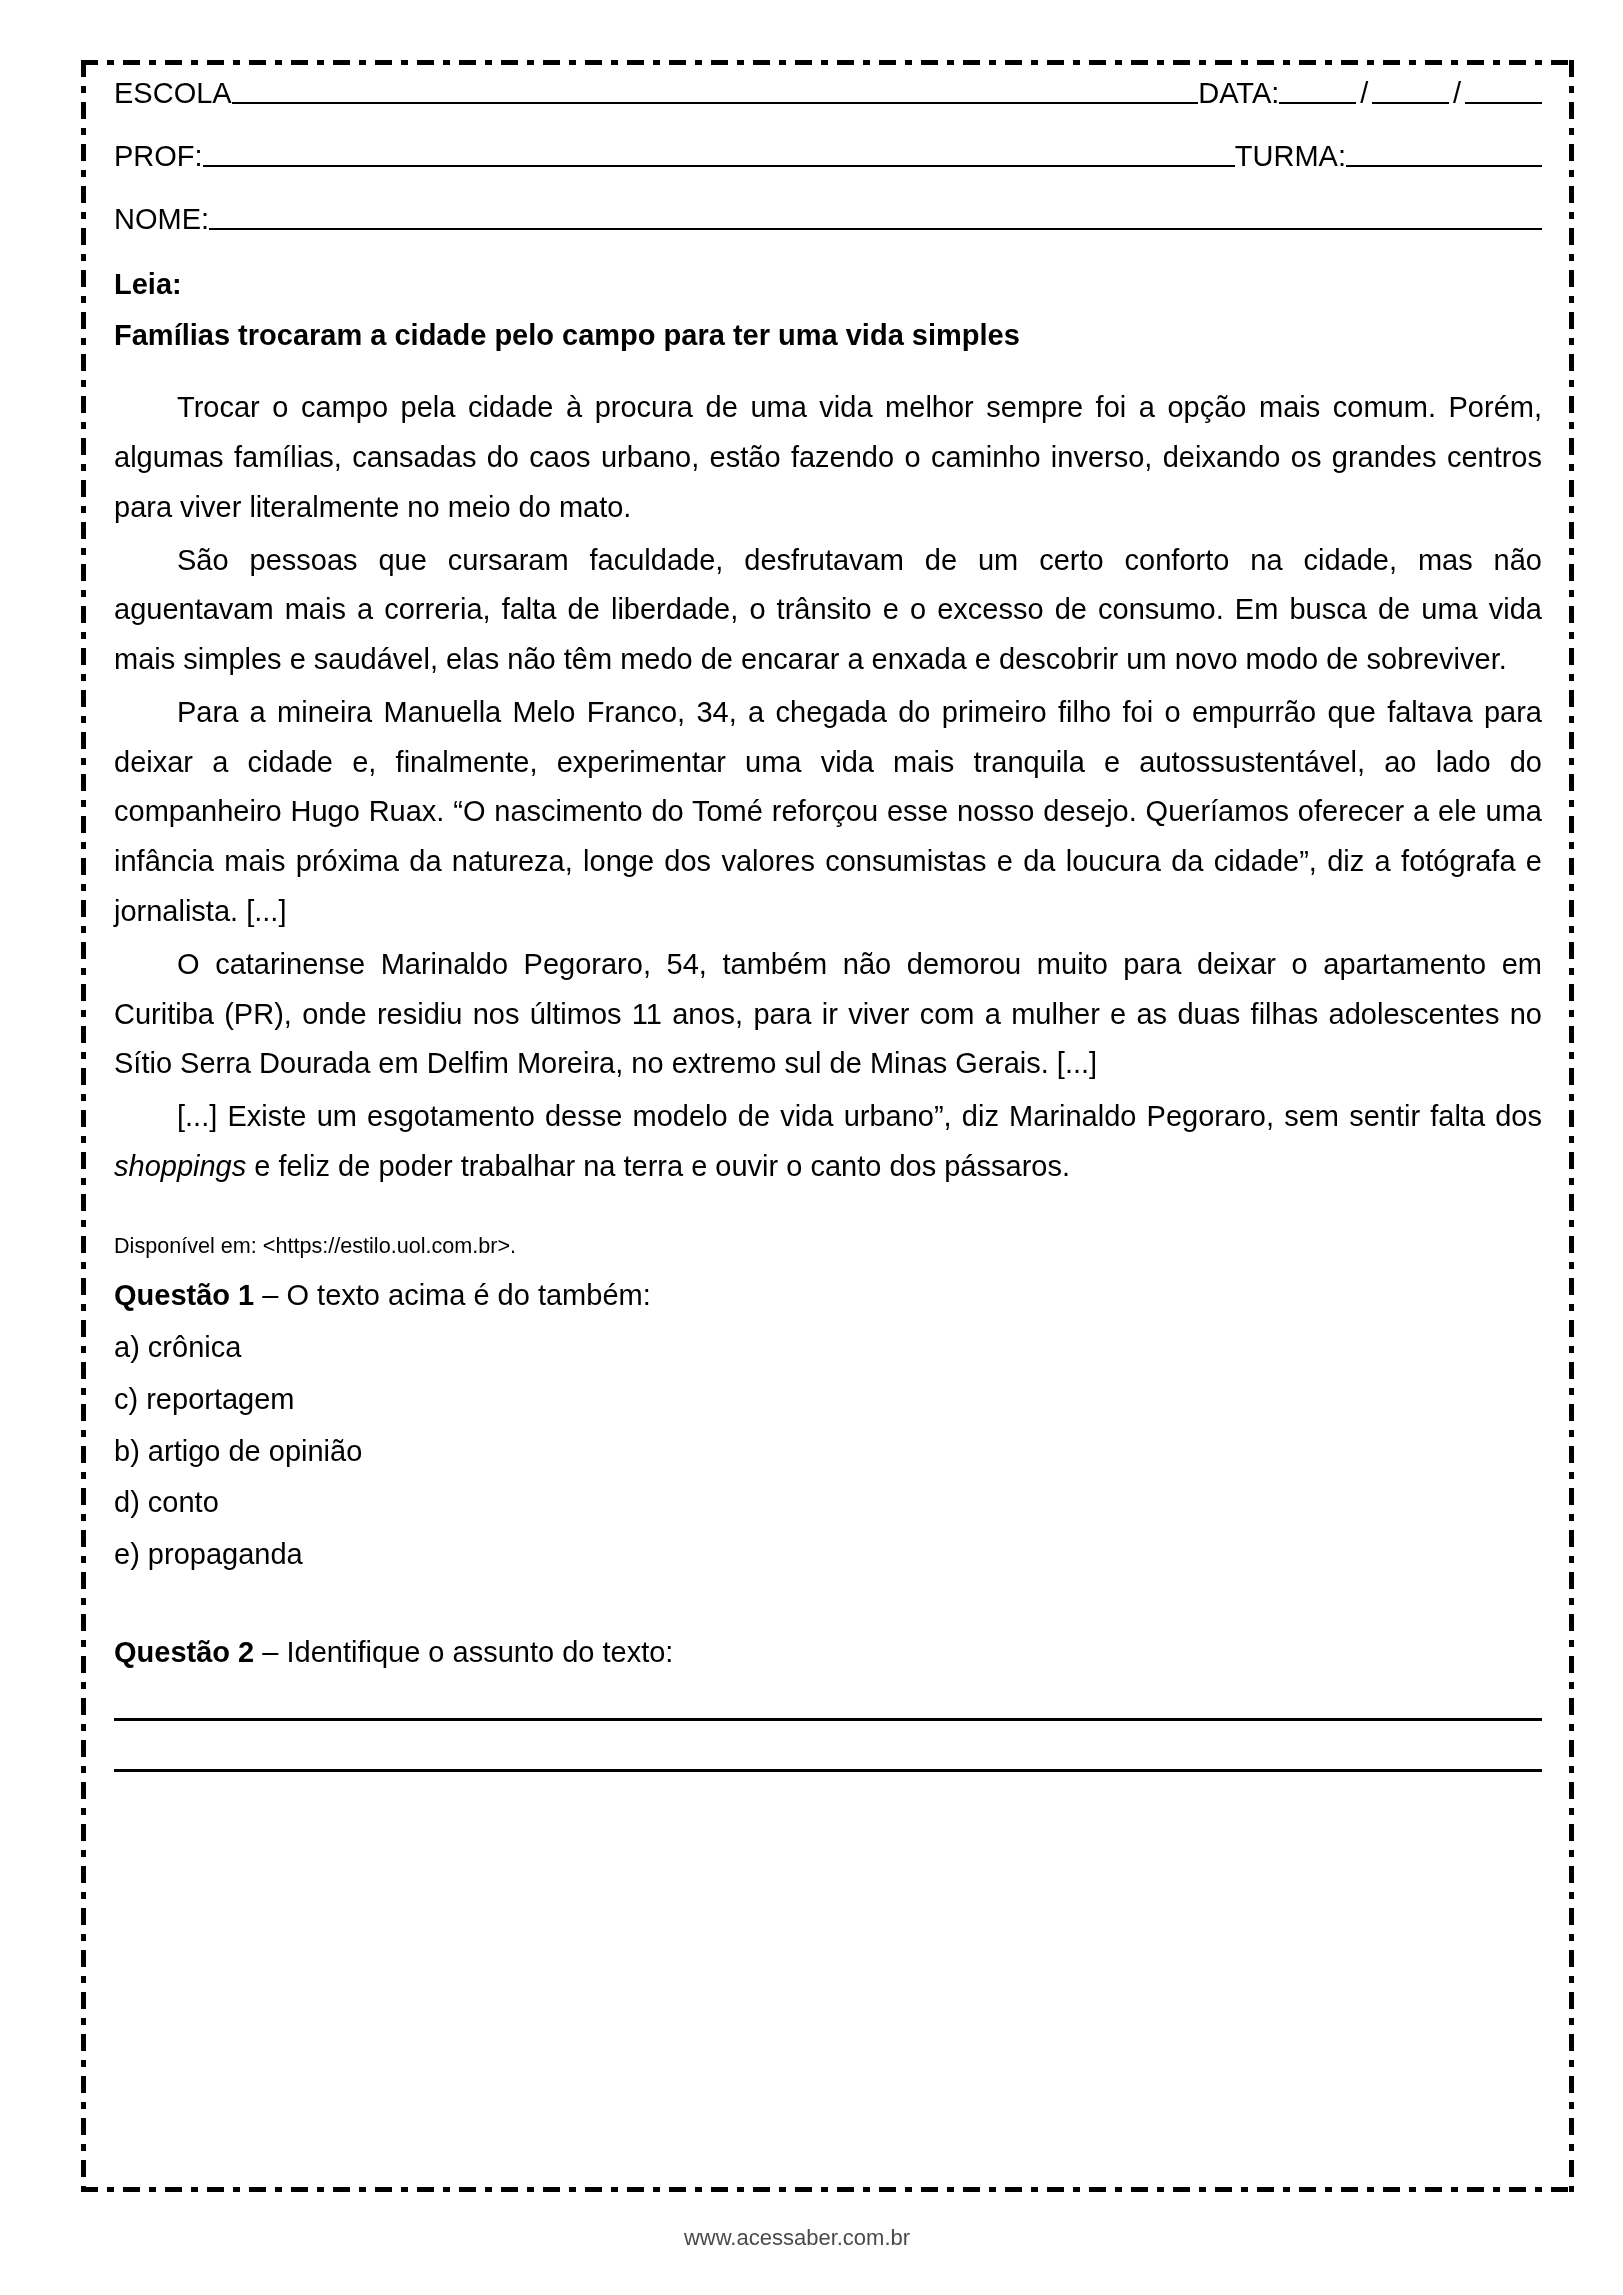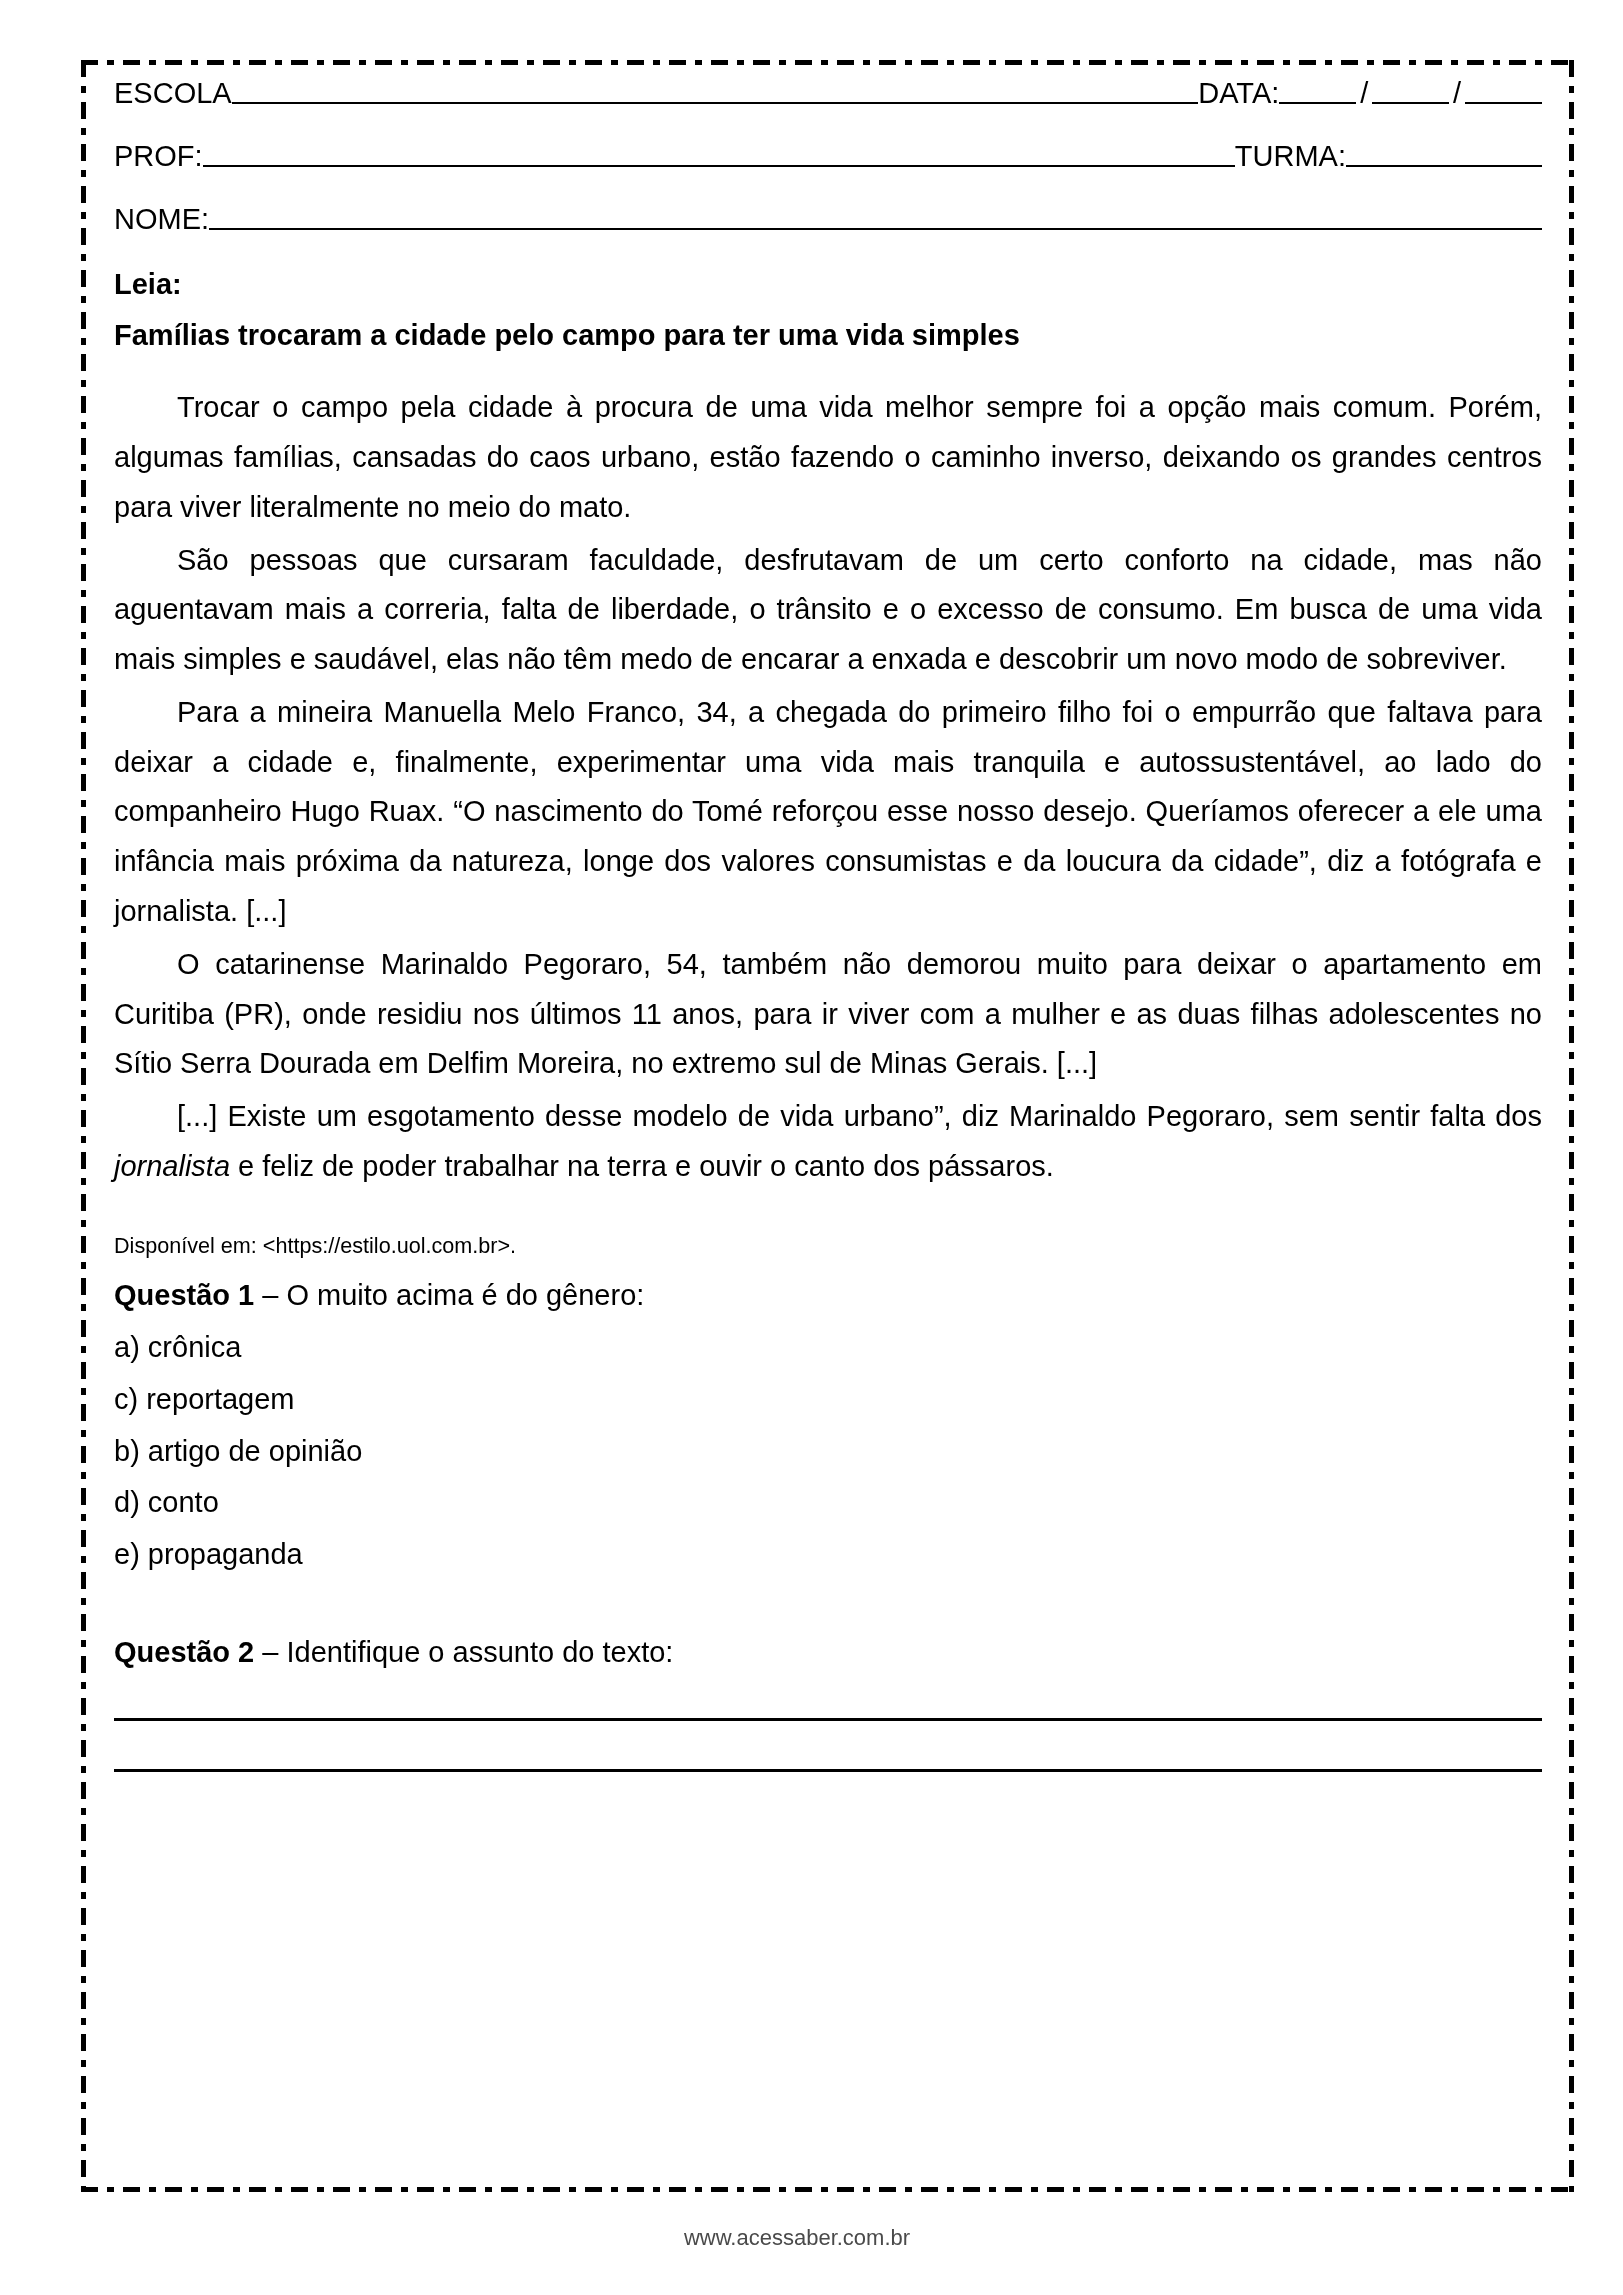--- a/index.html
+++ b/index.html
@@ -196,25 +196,25 @@
     </div>
 
     <div class="leia">Leia:</div>
 
     <div class="article-title">Famílias trocaram a cidade pelo campo para ter uma vida simples</div>
 
     <p class="body">Trocar o campo pela cidade à procura de uma vida melhor sempre foi a opção mais comum. Porém, algumas famílias, cansadas do caos urbano, estão fazendo o caminho inverso, deixando os grandes centros para viver literalmente no meio do mato.</p>
     <p class="body">São pessoas que cursaram faculdade, desfrutavam de um certo conforto na cidade, mas não aguentavam mais a correria, falta de liberdade, o trânsito e o excesso de consumo. Em busca de uma vida mais simples e saudável, elas não têm medo de encarar a enxada e descobrir um novo modo de sobreviver.</p>
     <p class="body">Para a mineira Manuella Melo Franco, 34, a chegada do primeiro filho foi o empurrão que faltava para deixar a cidade e, finalmente, experimentar uma vida mais tranquila e autossustentável, ao lado do companheiro Hugo Ruax. “O nascimento do Tomé reforçou esse nosso desejo. Queríamos oferecer a ele uma infância mais próxima da natureza, longe dos valores consumistas e da loucura da cidade”, diz a fotógrafa e jornalista. [...]</p>
     <p class="body">O catarinense Marinaldo Pegoraro, 54, também não demorou muito para deixar o apartamento em Curitiba (PR), onde residiu nos últimos 11 anos, para ir viver com a mulher e as duas filhas adolescentes no Sítio Serra Dourada em Delfim Moreira, no extremo sul de Minas Gerais. [...]</p>
-    <p class="body last"><span>[...] Existe um esgotamento desse modelo de vida urbano”, diz Marinaldo Pegoraro, sem sentir falta dos </span><i>jornalista</i><span> e feliz de poder trabalhar na terra e ouvir o canto dos pássaros.</span></p>
+    <p class="body last"><span>[...] Existe um esgotamento desse modelo de vida urbano”, diz Marinaldo Pegoraro, sem sentir falta dos </span><i>shoppings</i><span> e feliz de poder trabalhar na terra e ouvir o canto dos pássaros.</span></p>
 
     <div class="src">Disponível em: &lt;https://estilo.uol.com.br&gt;.</div>
 
-    <div class="question"><b>Questão 1</b><span> – O muito acima é do gênero:</span></div>
+    <div class="question"><b>Questão 1</b><span> – O texto acima é do também:</span></div>
     <div class="option">a) crônica</div>
     <div class="option">c) reportagem</div>
     <div class="option">b) artigo de opinião</div>
     <div class="option">d) conto</div>
     <div class="option">e) propaganda</div>
 
     <div class="question q2"><b>Questão 2</b><span> – Identifique o assunto do texto:</span></div>
     <div class="answer-line"></div>
     <div class="answer-line"></div>
 

